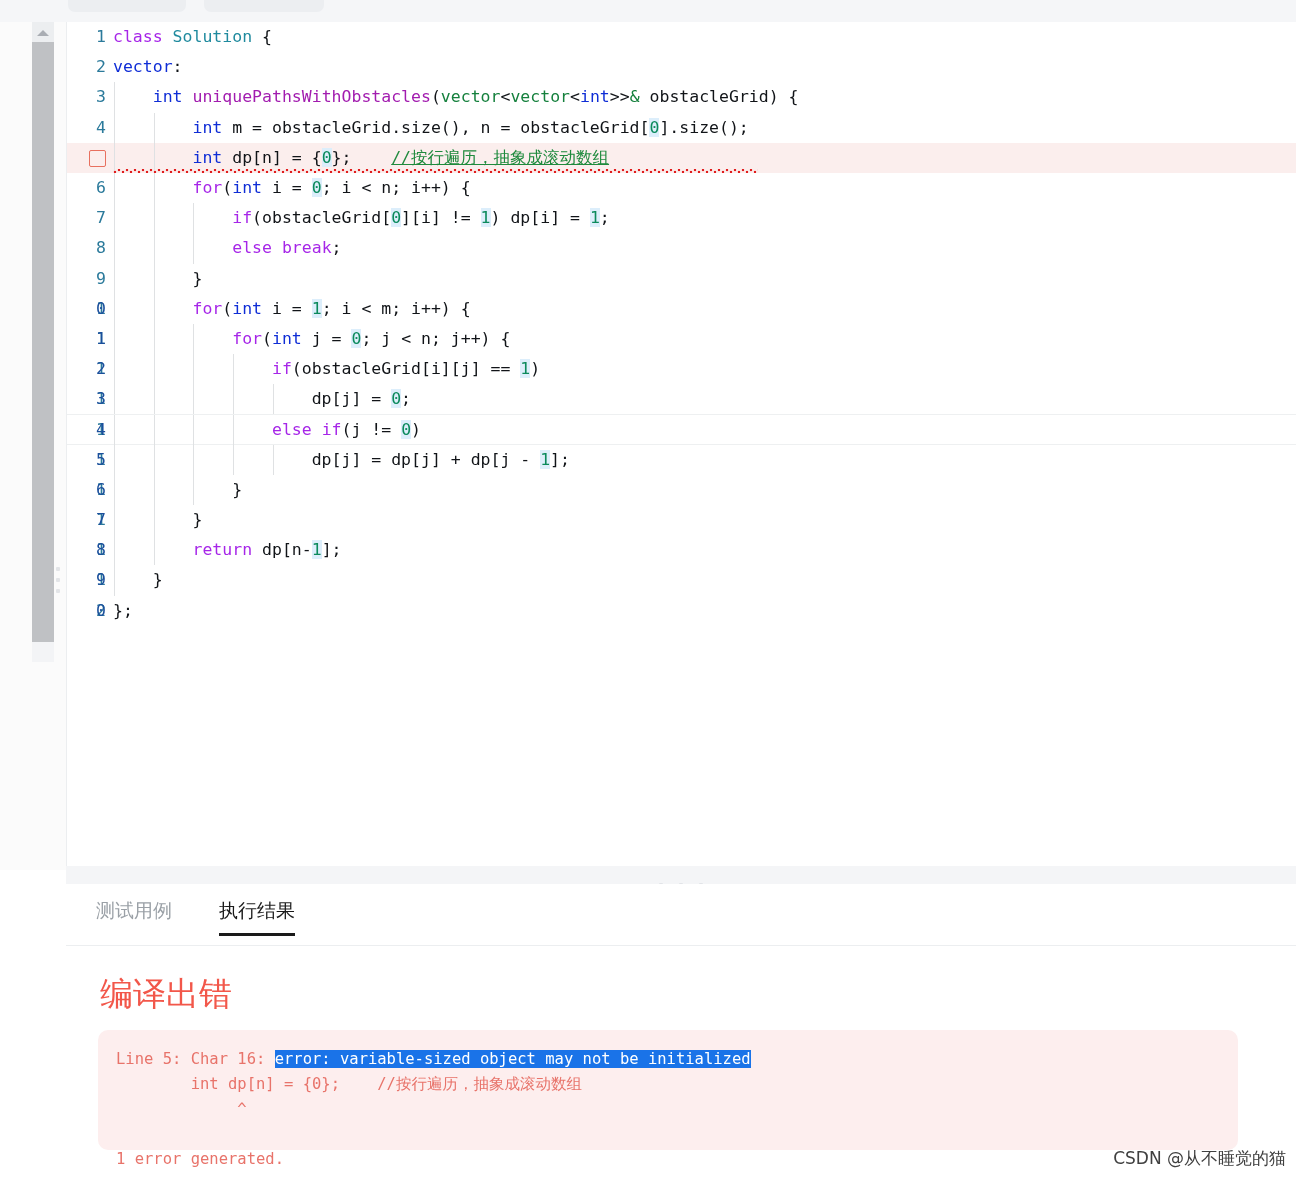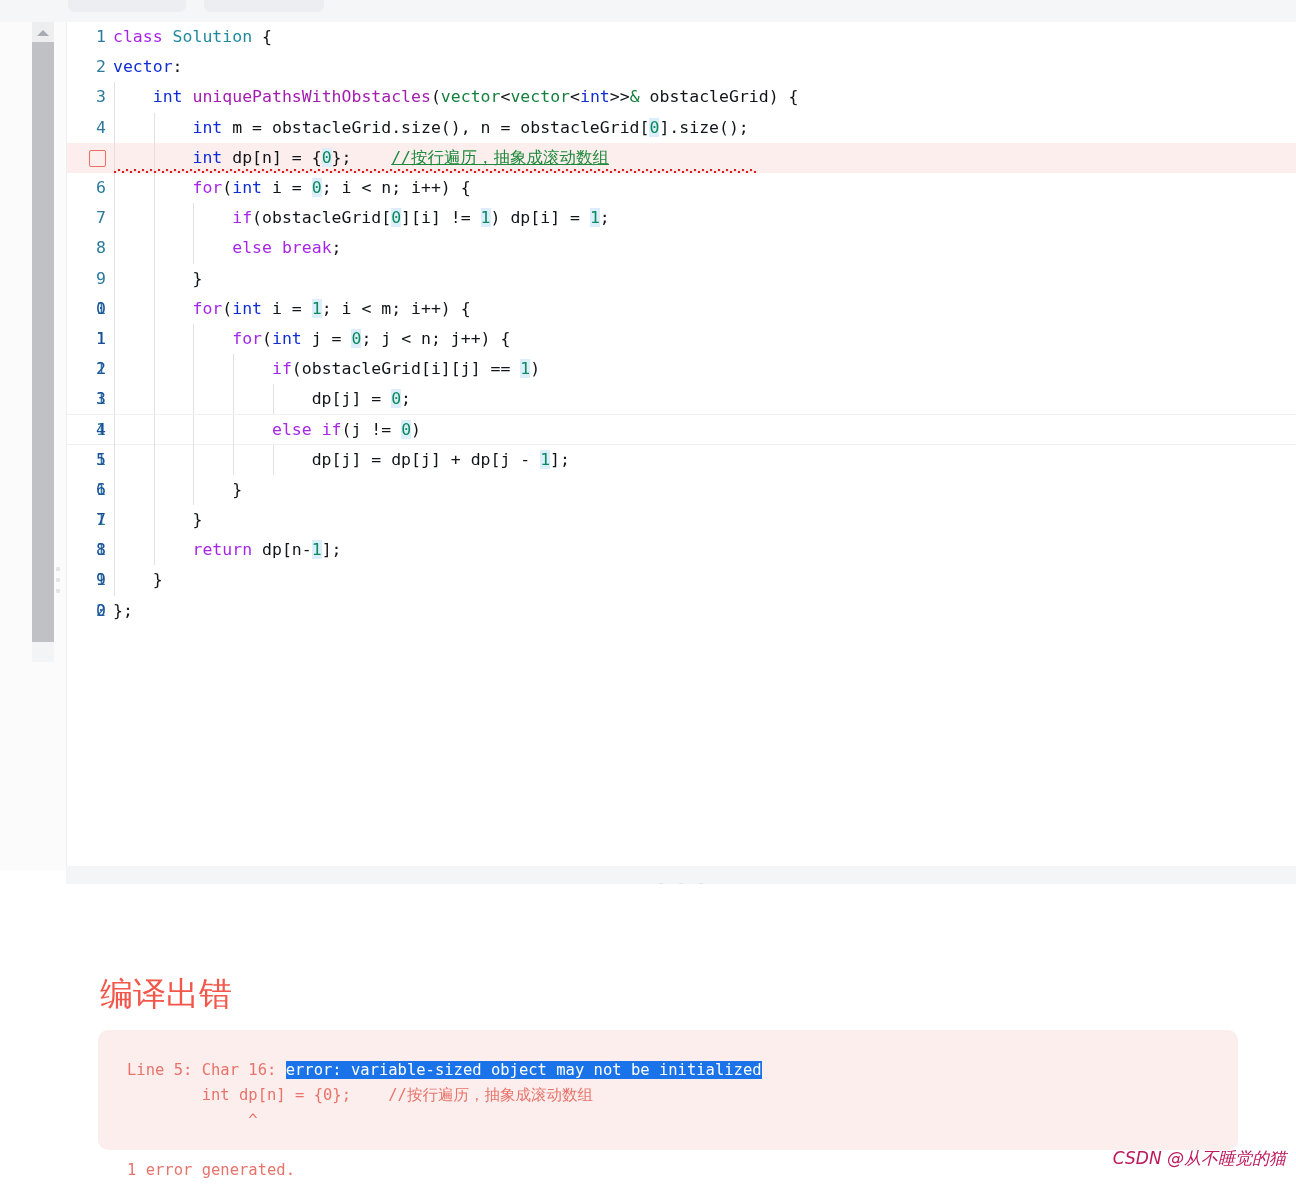--- a/index.html
+++ b/index.html
@@ -149,31 +149,30 @@
   #result-title {
     position:absolute; left:34px; top:88px;
     font-size:33px; color:#f2574a;
     font-family:"DejaVu Sans", sans-serif;
   }
   #error-box {
     position:absolute; left:32px; top:146px; width:1140px; height:120px;
     background:#fdeeee; border-radius:10px;
   }
   #error-box pre {
-    margin:11px; padding:17px 0 0 18px;
+    margin:0; padding:17px 0 0 18px;
     font-family:"DejaVu Sans Mono","Liberation Mono", monospace;
     font-size:15.5px; line-height:25px; color:#e8736a;
     white-space:pre;
   }
   .err-hl { background:#1a73e8; color:#ffffff; }
   #watermark {
     position:absolute; right:10px; bottom:17px;
-    font-size:17px; color:#be185d;
+    font-size:17px; color:#404040;
     font-family:"DejaVu Sans", sans-serif;
-    font-style:italic;
   }
 </style>
 </head>
 <body>
 
 <div id="top-strip">
   <div class="ghost-tab" id="ghost-tab-1"></div>
   <div class="ghost-tab" id="ghost-tab-2"></div>
 </div>
 
@@ -216,20 +215,24 @@
 </div>
 
 <div id="h-splitter">
   <span class="dots">
     <i></i><i></i><i></i>
   </span>
 </div>
 
 <div id="results-panel">
 
+  <div id="tabs-row">
+    <div class="res-tab" id="tab-0">测试用例</div>
+    <div class="res-tab" id="tab-1">执行结果</div>
+  </div>
 
   <div id="result-title">编译出错</div>
 
   <div id="error-box">
     <pre><span>Line 5: Char 16: </span><span class="err-hl">error: variable-sized object may not be initialized</span>
 <span>        int dp[n] = {0};    //按行遍历，抽象成滚动数组</span>
 <span>             ^</span>
 
 <span>1 error generated.</span></pre>
   </div>

